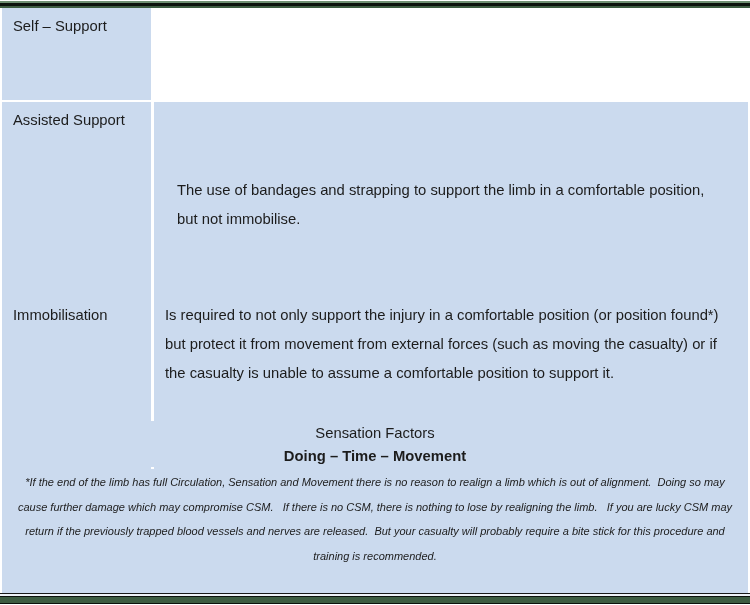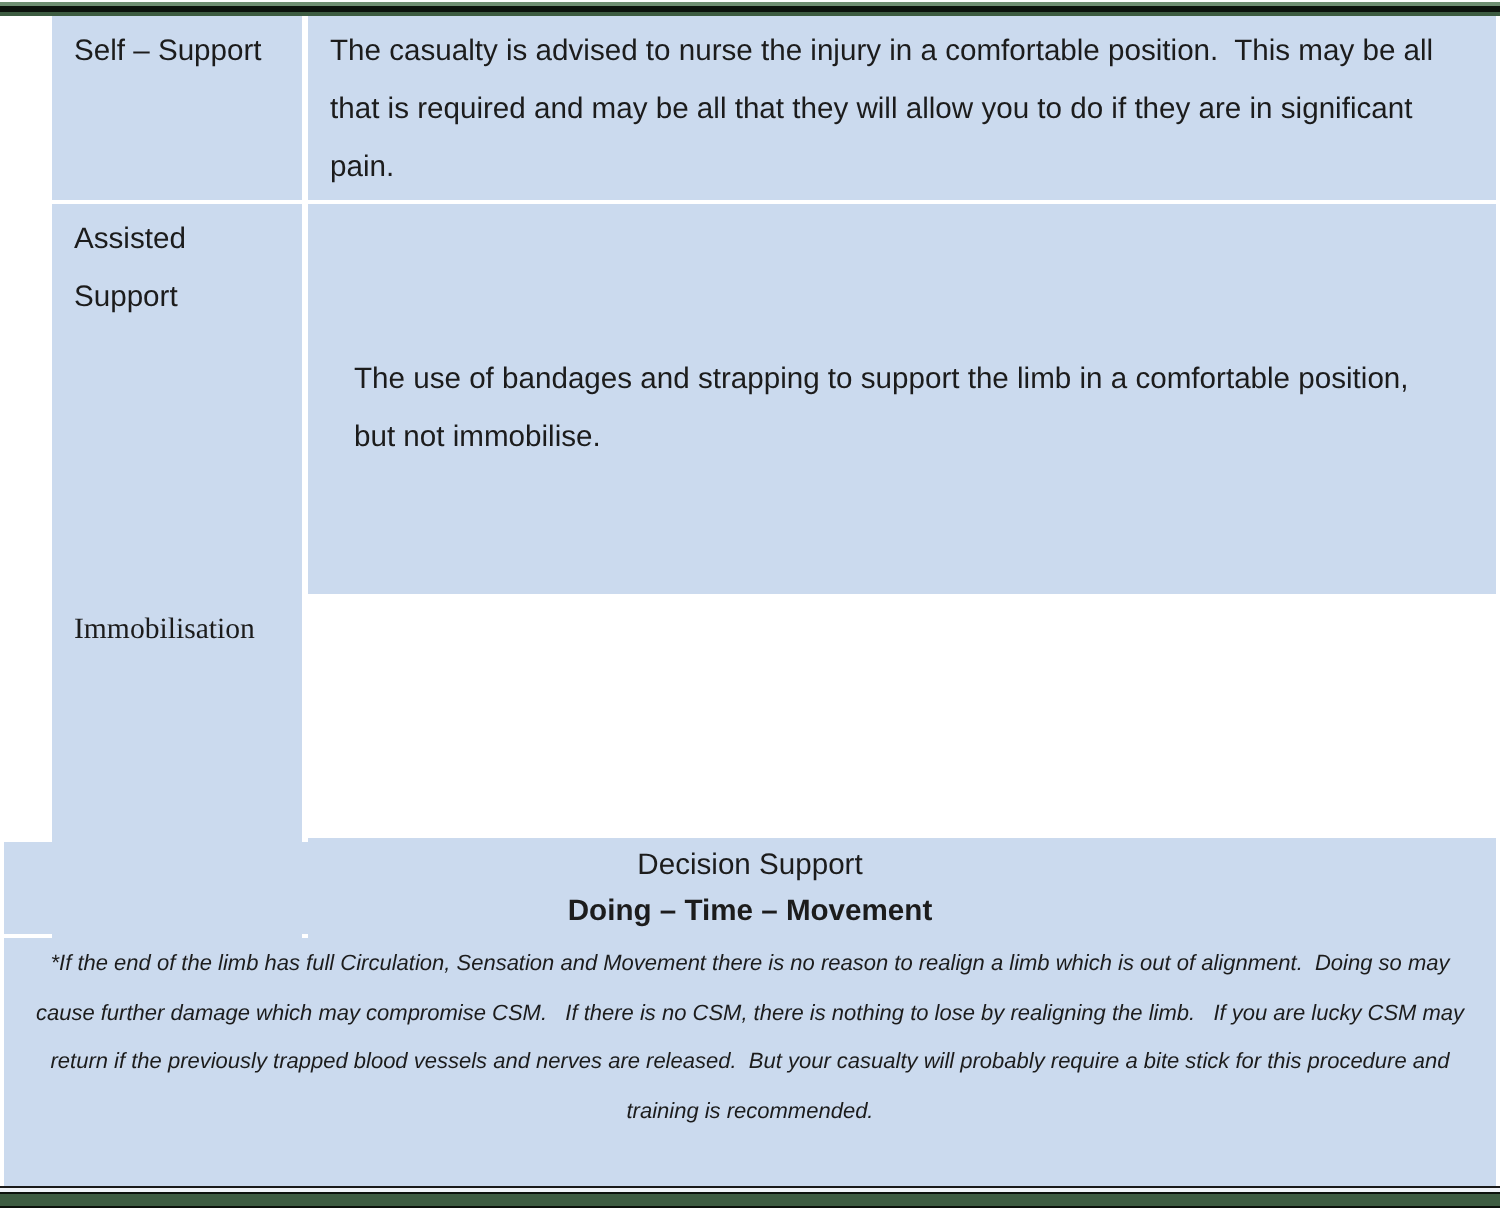--- a/index.html
+++ b/index.html
@@ -29,27 +29,27 @@
     background:#ffffff;padding:0 2px;
   }
   .row{
     display:grid;grid-template-columns:149px 1fr;column-gap:3px;
     background:#ffffff;box-sizing:border-box;
   }
   .cell{
     background:var(--cell-bg);box-sizing:border-box;
     font-size:14.8px;line-height:29px;
   }
-  .label-cell{padding:4px 6px 0 11px;margin-left:24px;}
+  .label-cell{padding:4px 6px 0 11px;}
   .body-cell{padding:4px 12px 0 11px;white-space:pre-wrap;}
   .body-cell p{margin:12px;}
   .body-cell p + p{margin-top:29px;}
   .row-self{height:92px;flex:0 0 92px;}
   .row-assisted{height:193px;flex:0 0 193px;}
-  .row-immob{height:122px;flex:0 0 122px;font-family:Liberation Serif, serif;}
+  .row-immob{height:122px;flex:0 0 122px;}
   .row-merged{display:block;}
   .row-decision{height:46px;flex:0 0 46px;}
   .decision-cell{
     height:100%;text-align:center;padding-top:0;
     line-height:23px;padding-top:1px;
   }
   .decision-line2{font-weight:bold;}
   .row-footnote{height:124px;flex:0 0 124px;}
   .footnote-cell{
     height:100%;text-align:center;font-style:italic;
@@ -60,38 +60,38 @@
 </head>
 <body>
 
 <div class="page">
   <div class="border-top"></div>
 
   <div class="tbl">
 
     <div class="row row-self">
       <div class="cell label-cell">Self – Support</div>
-      <div class="cell body-cell">The casualty is advised to nurse the injury in a comfortable position.  This may be all that is required and may be all that they will allow you to do if they are in significant pain.</div>
     </div>
 
     <div class="row row-assisted">
       <div class="cell label-cell">Assisted Support</div>
       <div class="cell body-cell">
         <p>The use of bandages and strapping to support the limb in a comfortable position, but not immobilise.</p>
         <p>This can be achieved with than less movement to the injured limb than immobilisation techniques, causes les pain and allows the casualty to relax into a comfortable position without having to support the injury on their own.   It also allows the casualty more independence and mobility than self-support.</p>
       </div>
     </div>
 
     <div class="row row-immob">
       <div class="cell label-cell">Immobilisation</div>
+      <div class="cell body-cell">Is required to not only support the injury in a comfortable position (or position found*) but protect it from movement from external forces (such as moving the casualty) or if the casualty is unable to assume a comfortable position to support it.</div>
     </div>
 
     <div class="row row-merged row-decision">
       <div class="cell decision-cell">
-        <div class="decision-line1">Decision Support</div>
+        <div class="decision-line1">Sensation Factors</div>
         <div class="decision-line2">Doing – Time – Movement</div>
       </div>
     </div>
 
     <div class="row row-merged row-footnote">
       <div class="cell footnote-cell">*If the end of the limb has full Circulation, Sensation and Movement there is no reason to realign a limb which is out of alignment.  Doing so may cause further damage which may compromise CSM.   If there is no CSM, there is nothing to lose by realigning the limb.   If you are lucky CSM may return if the previously trapped blood vessels and nerves are released.  But your casualty will probably require a bite stick for this procedure and training is recommended.</div>
     </div>
 
   </div>
 

